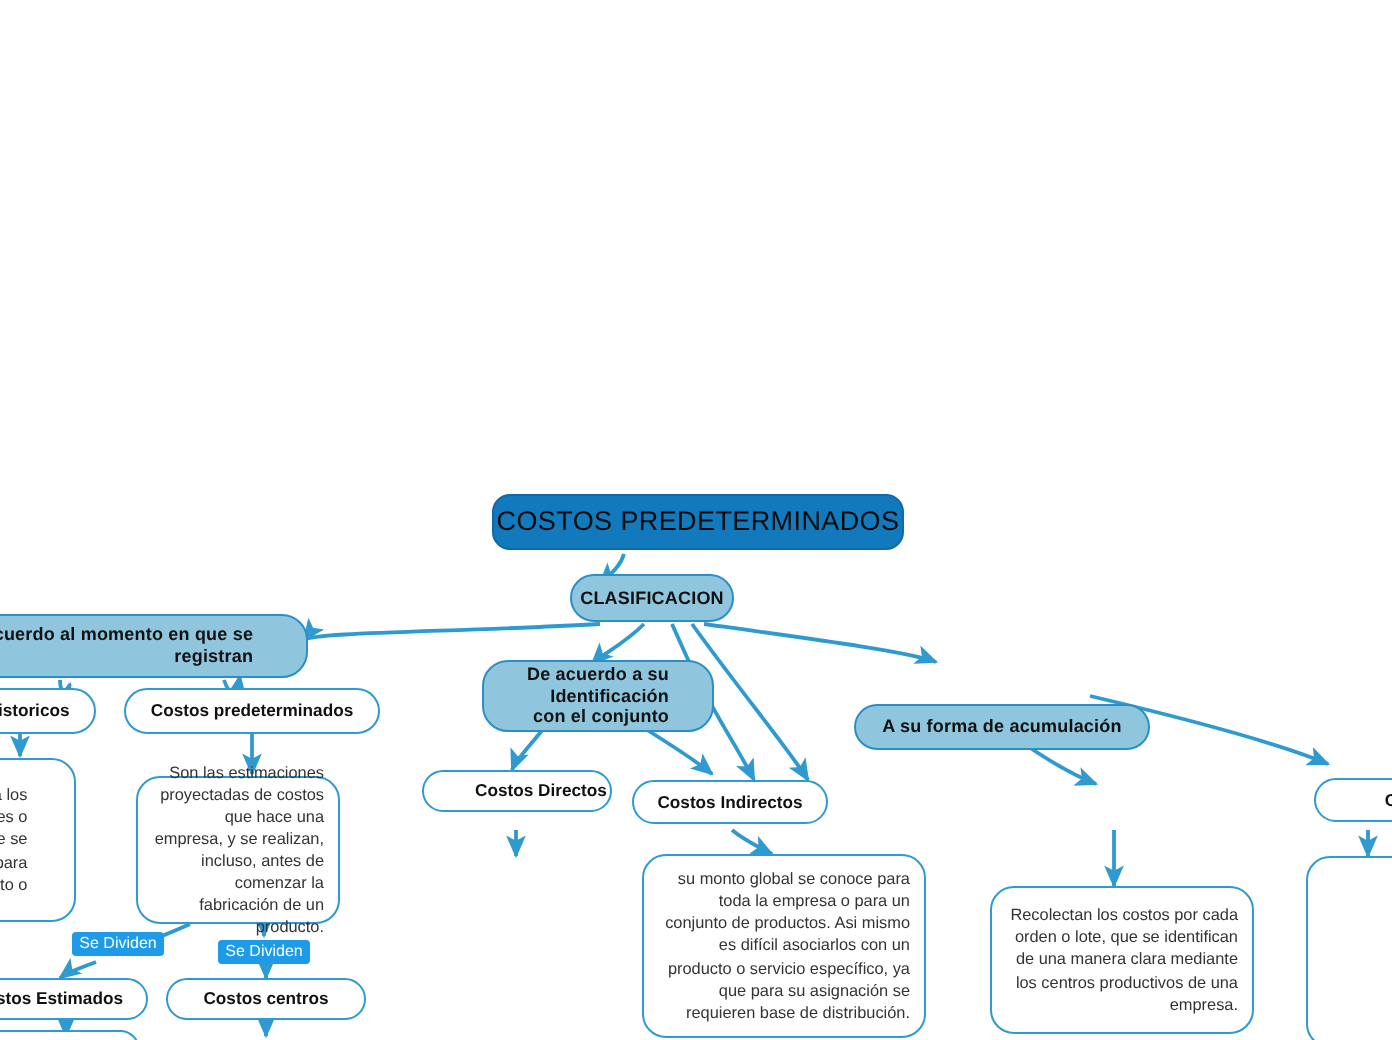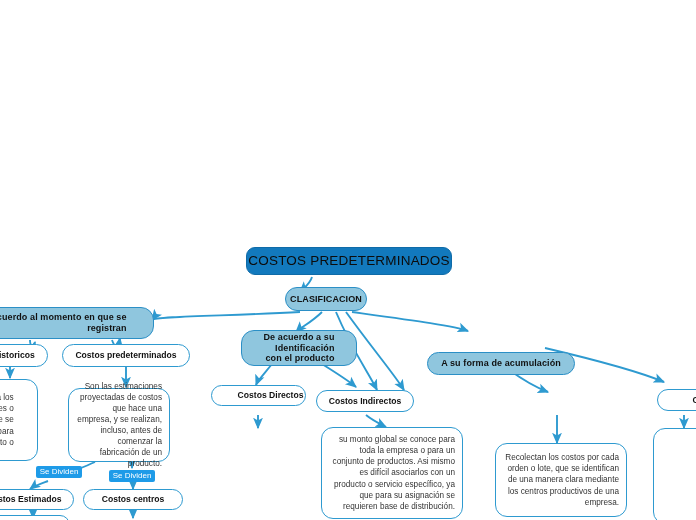--- a/index.html
+++ b/index.html
@@ -145,21 +145,21 @@
 
   <div class="node n-root" style="left:246px; top:247px; width:206px; height:28px;">COSTOS PREDETERMINADOS</div>
 
   <div class="node n-cat" style="left:285px; top:287px; width:82px; height:24px;">CLASIFICACION</div>
 
   <div class="node n-cat" style="left:-50px; top:307px; width:204px; height:32px;">De acuerdo al momento en que se
 registran</div>
 
   <div class="node n-cat" style="left:241px; top:330px; width:116px; height:36px;">De acuerdo a su
 Identificación
-con el producto</div>
+con el conjunto</div>
 
   <div class="node n-cat" style="left:427px; top:352px; width:148px; height:23px;">A su forma de acumulación</div>
 
   <div class="node n-leaf" style="left:-52px; top:344px; width:100px; height:23px;">Costos Historicos</div>
 
   <div class="node n-desc" style="left:-62px; top:379px; width:100px; height:82px;">hacia los
 operaciones o
 en que se
 para
 producto o</div>

